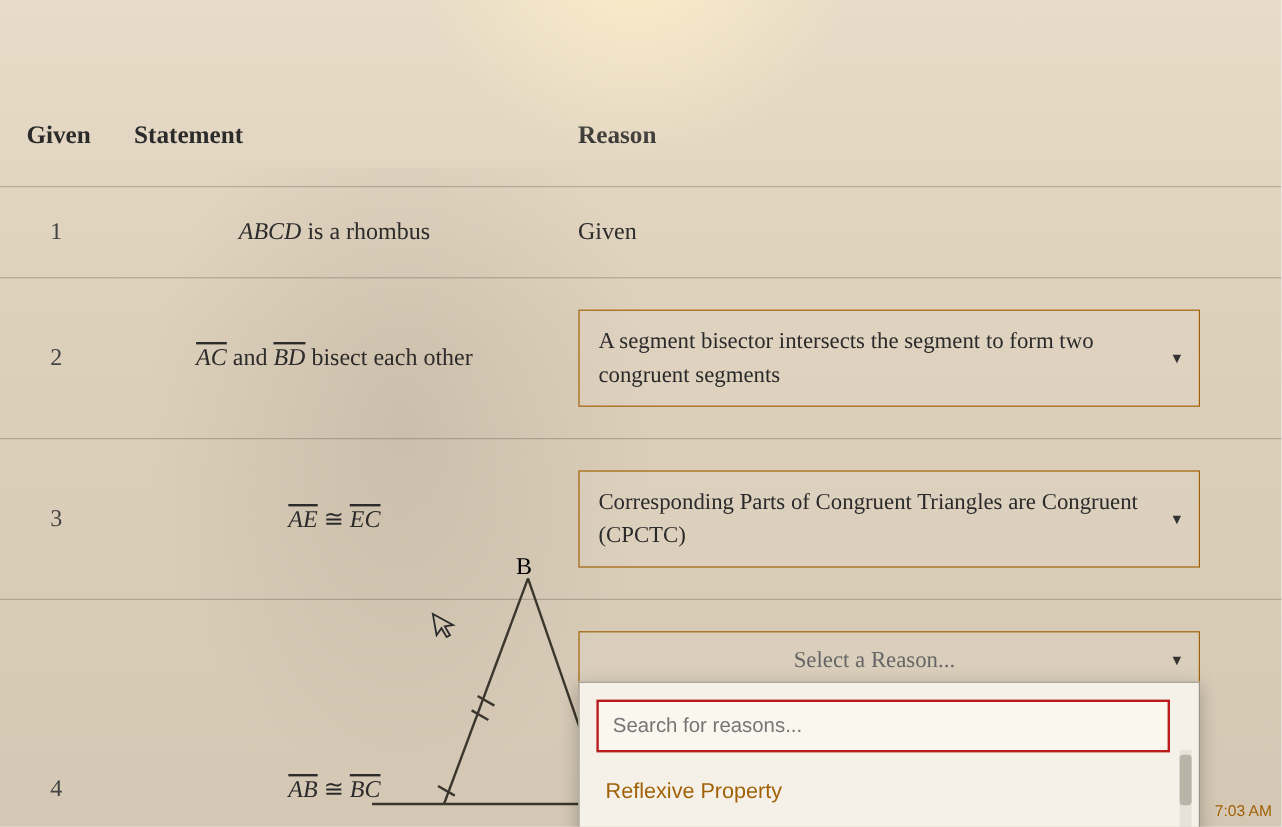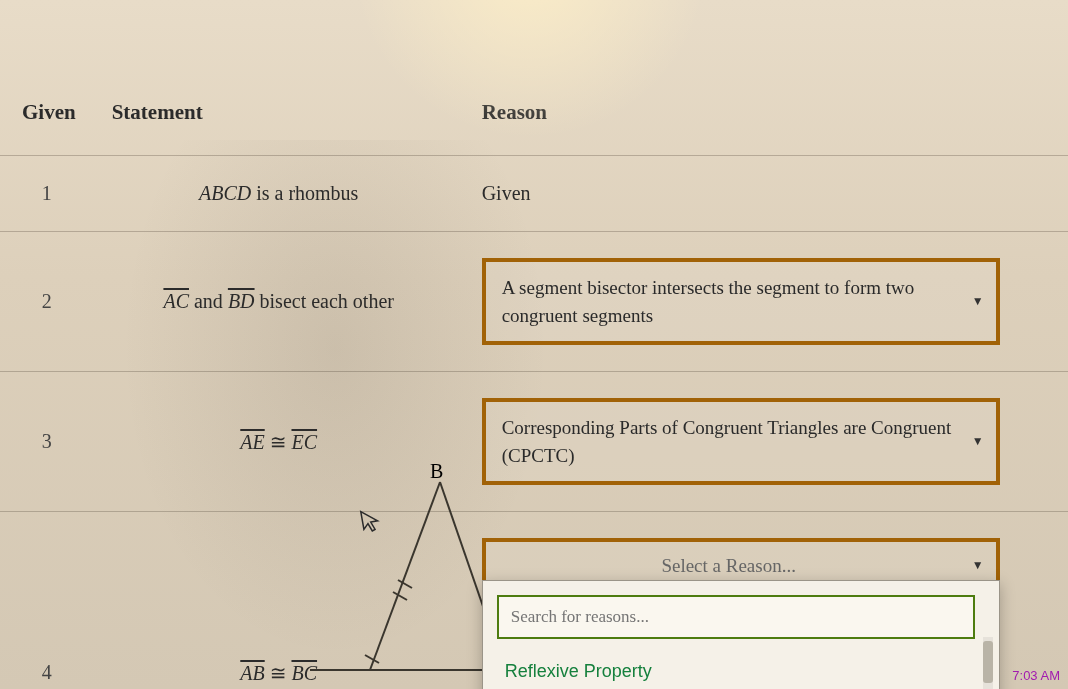--- a/index.html
+++ b/index.html
@@ -22,21 +22,21 @@
   .step-col { width: 70px; text-align: center !important; padding-left: 22px !important; }
   .stmt-col { width: 370px; text-align: right; }
   .reason-col { width: auto; padding-left: 20px; }
   .row td { padding: 26px 18px; vertical-align: middle; font-size: 20px; }
   .step-cell { text-align: center; font-size: 18px; color: #444; }
   .stmt-cell { text-align: center; font-family: 'Times New Roman', serif; font-style: normal; }
   .stmt-math { font-style: italic; font-family: 'Cambria Math','Times New Roman',serif; }
   .overline { text-decoration: overline; font-style: italic; }
   .reason-text { font-size: 20px; }
   .reason-dd {
-    border: 4px solid #a16207;
+    border: 1px solid #a16207;
     background: rgba(255,255,255,.08);
     padding: 12px 40px 12px 16px;
     position: relative;
     font-size: 19px;
     line-height: 1.45;
     width: 518px;
     cursor: pointer;
     color:#2a2a2a;
   }
   .reason-dd .caret {
@@ -49,36 +49,36 @@
     position: absolute;
     top: 42px; left: 0;
     width: 518px;
     background: #f5f1e8;
     border: 1px solid #9a9488;
     box-shadow: 0 4px 14px rgba(0,0,0,.25);
     z-index: 20;
     padding: 14px 8px 6px 14px;
   }
   .menu-search {
-    border: 2px solid #4d7c0f;
+    border: 2px solid #b91c1c;
     outline: none;
     width: 478px;
     padding: 10px 12px;
     font-size: 17px;
     color: #555;
     margin-bottom: 10px;
     background:#faf7ef;
-    font-family: Liberation Serif, serif;
+    font-family: Liberation Sans, sans-serif;
   }
   .menu-items { max-height: 182px; overflow-y: auto; }
   .menu-item {
     padding: 12px 8px;
     font-size: 18px;
     font-family: -apple-system, Segoe UI, Arial, sans-serif;
-    color: #15803d;
+    color: #a16207;
     cursor: pointer;
   }
   .menu-scroll {
     position: absolute; right: 6px; top: 60px; width: 10px; height: 42px;
     background: #b9b4a7; border-radius: 3px;
   }
   .menu-scroll-track {
     position: absolute; right: 6px; top: 56px; bottom: 10px; width: 10px;
     background: rgba(0,0,0,.06);
   }
@@ -86,21 +86,21 @@
   .diagram {
     position: absolute; left: 280px; top: 460px; width: 260px; height: 230px; z-index: 1;
   }
   .cursor {
     position: absolute; left: 360px; top: 508px; font-size: 20px; z-index: 5;
     transform: rotate(-10deg); color:#222;
   }
   .point-label { font-family: 'Times New Roman', serif; font-size: 20px; }
   .clock {
     position: absolute; right: 8px; bottom: 6px;
-    font-size: 13px; color: #a21caf; font-family: Arial, sans-serif;
+    font-size: 13px; color: #a16207; font-family: Arial, sans-serif;
   }
   .glare {
     position:absolute; top:-40px; left:350px; width:360px; height:180px;
     background: radial-gradient(circle at 50% 0%, rgba(255,240,200,.85), rgba(255,240,200,0) 70%);
     pointer-events:none;
   }
   .shadow {
     position:absolute; top:140px; left:120px; width:430px; height:520px;
     background: radial-gradient(ellipse at 50% 40%, rgba(60,50,40,.10), rgba(60,50,40,0) 70%);
     pointer-events:none;

